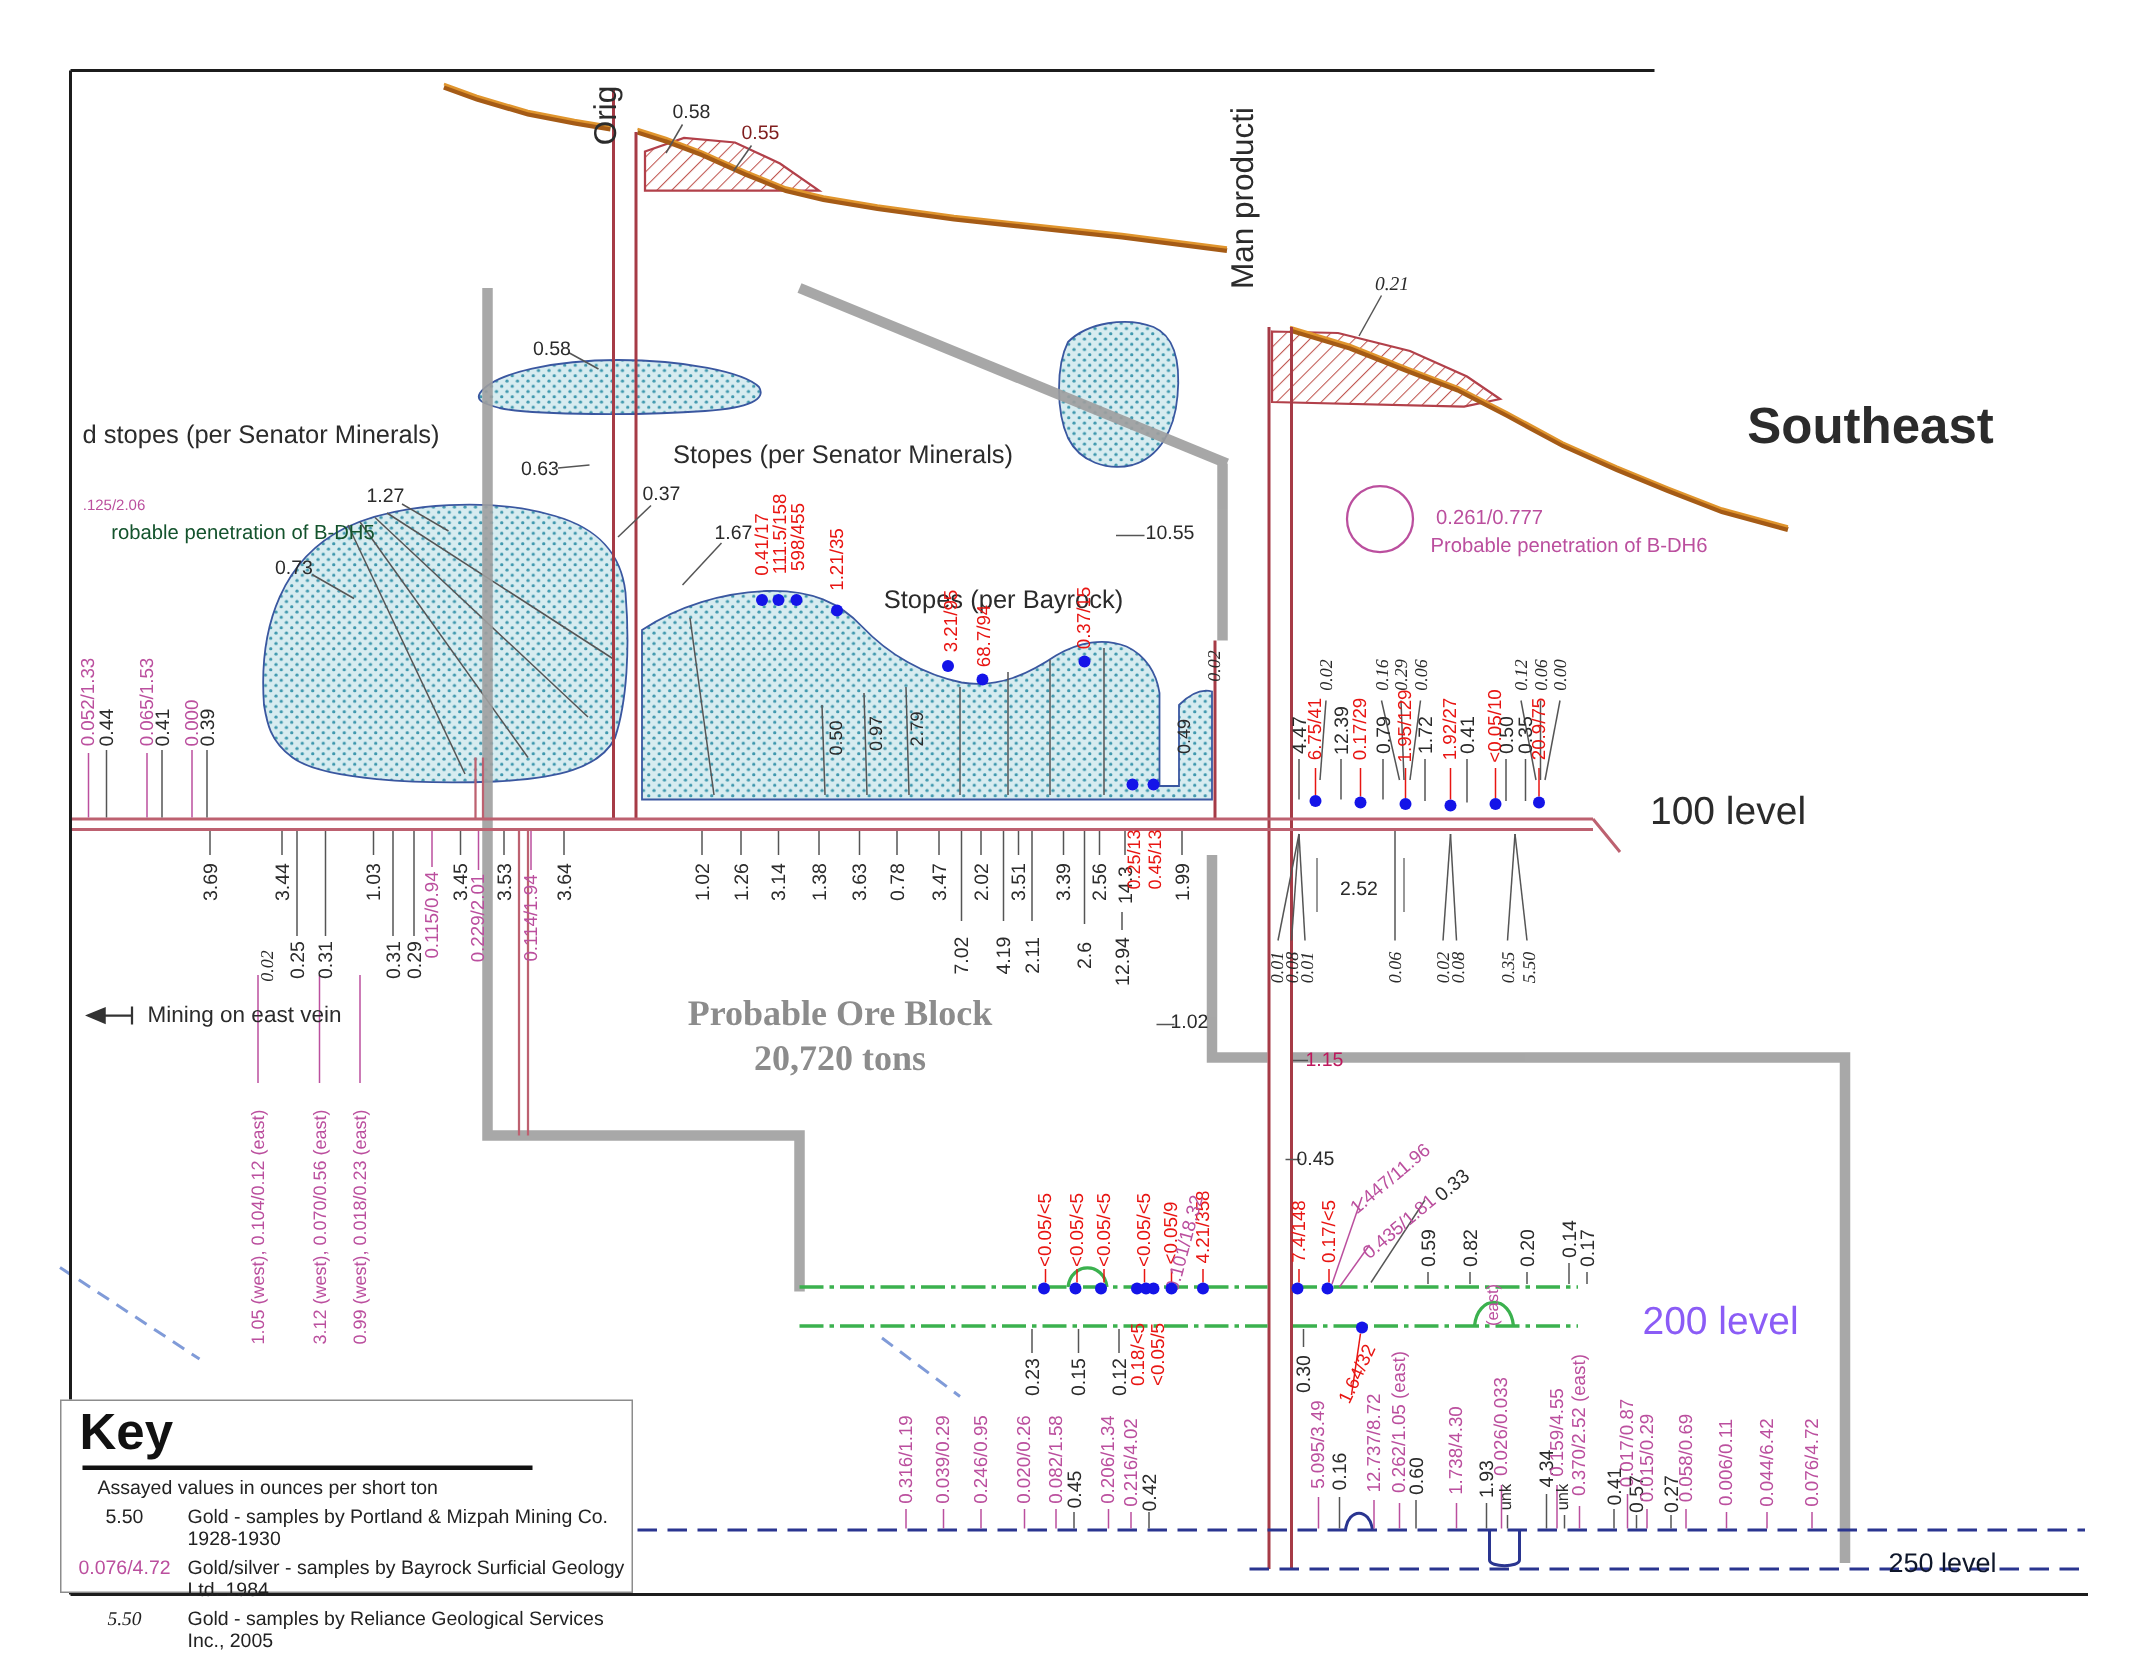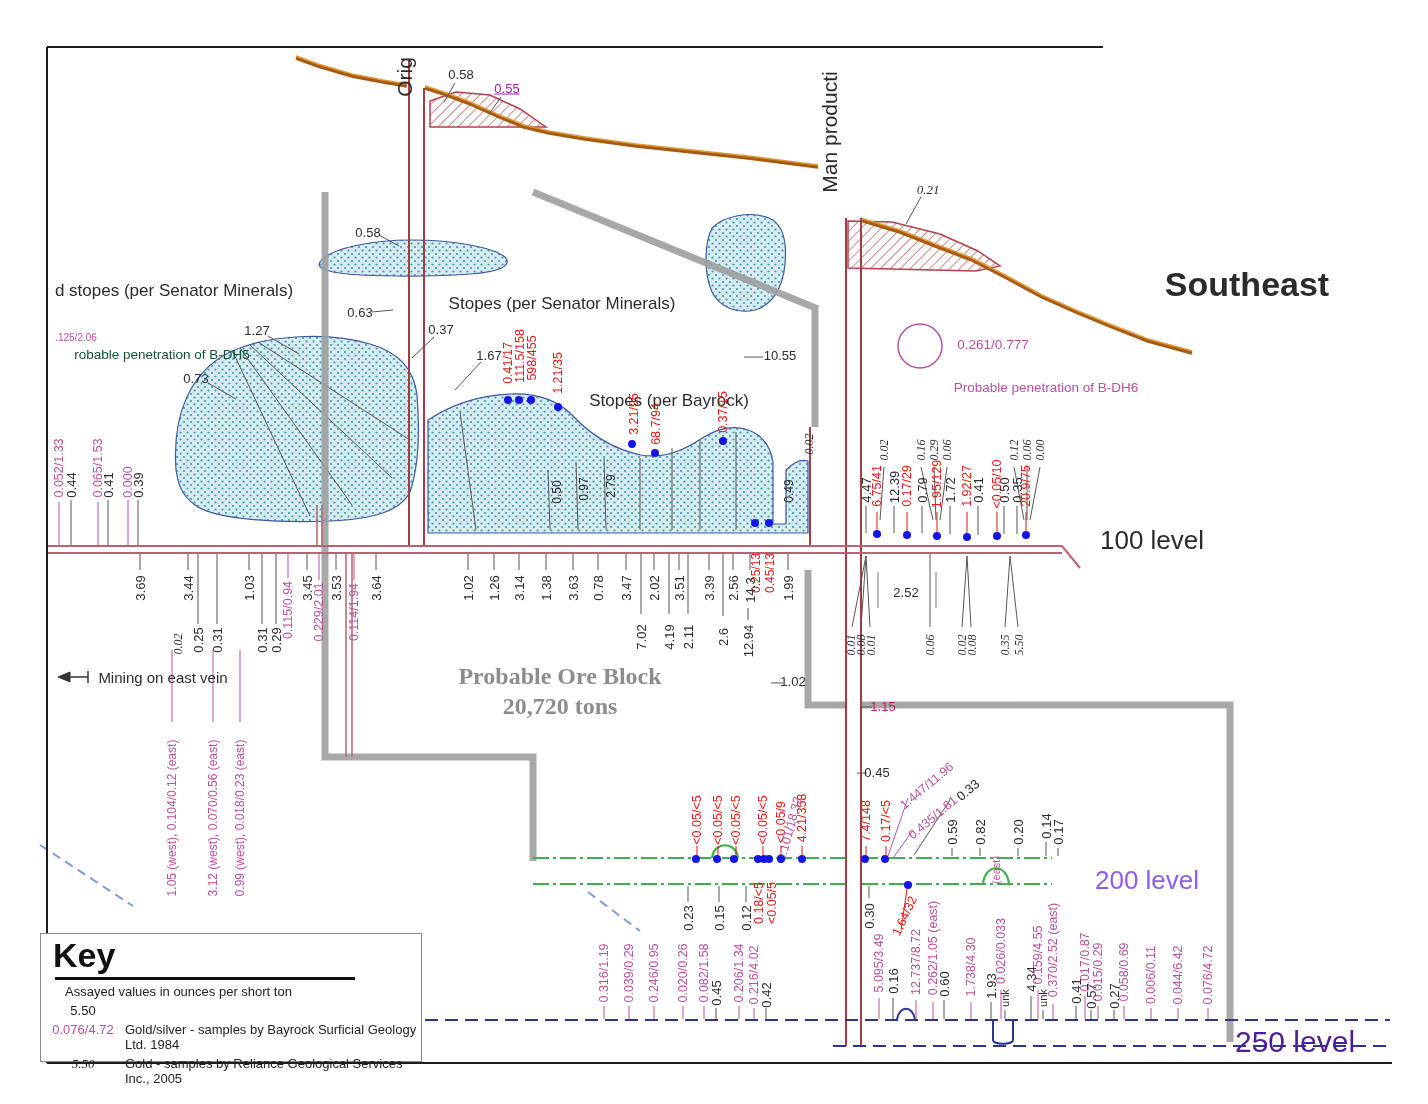--- a/index.html
+++ b/index.html
@@ -261,33 +261,33 @@
       <line x1="1178" y1="1008" x2="1178" y2="1019" stroke="#bb4f9e" stroke-width="1"></line>
       <line x1="1208" y1="1008" x2="1208" y2="1019" stroke="#bb4f9e" stroke-width="1"></line>
     </svg>
 
   <div id="labels">
       <div class="lbl" style="left: 1247px; top: 284px; font-size: 34px; color: rgb(43, 43, 43); transform: translate(-50%, -50%) rotate(0deg); font-weight: bold;">Southeast</div>
       <div class="lbl" style="left: 404px; top: 77px; font-size: 21px; color: rgb(43, 43, 43); transform: translate(-50%, -50%) rotate(-90deg);">Orig</div>
       <div class="lbl" style="left: 829px; top: 132px; font-size: 21px; color: rgb(43, 43, 43); transform: translate(-50%, -50%) rotate(-90deg);">Man producti</div>
       <div class="lbl" style="left: 1152px; top: 540px; font-size: 26px; color: rgb(43, 43, 43); transform: translate(-50%, -50%) rotate(0deg);">100 level</div>
       <div class="lbl" style="left: 1147px; top: 880px; font-size: 26px; color: #8b5cf6; transform: translate(-50%, -50%) rotate(0deg);">200 level</div>
-      <div class="lbl" style="left: 1295px; top: 1042px; font-size: 30px; color: #4c1d95; transform: translate(-50%, -50%) rotate(0deg);">250 level</div>
+      <div class="lbl" style="left: 1295px; top: 1042px; font-size: 18px; color: #0f172a; transform: translate(-50%, -50%) rotate(0deg);">250 level</div>
       <div class="lbl" style="left: 174px; top: 290px; font-size: 17px; color: rgb(43, 43, 43); transform: translate(-50%, -50%) rotate(0deg);">d stopes (per Senator Minerals)</div>
       <div class="lbl" style="left: 562px; top: 303px; font-size: 17px; color: rgb(43, 43, 43); transform: translate(-50%, -50%) rotate(0deg);">Stopes (per Senator Minerals)</div>
       <div class="lbl" style="left: 669px; top: 400px; font-size: 17px; color: rgb(43, 43, 43); transform: translate(-50%, -50%) rotate(0deg);">Stopes (per Bayrock)</div>
       <div class="lbl" style="left: 163px; top: 677px; font-size: 15px; color: rgb(43, 43, 43); transform: translate(-50%, -50%) rotate(0deg);">Mining on east vein</div>
       <div class="lbl" style="left: 560px; top: 676px; font-size: 24px; color: rgb(140, 140, 140); transform: translate(-50%, -50%) rotate(0deg); font-family: &quot;Liberation Serif&quot;, serif; font-weight: bold;">Probable Ore Block</div>
       <div class="lbl" style="left: 560px; top: 706px; font-size: 24px; color: rgb(140, 140, 140); transform: translate(-50%, -50%) rotate(0deg); font-family: &quot;Liberation Serif&quot;, serif; font-weight: bold;">20,720 tons</div>
       <div class="lbl" style="left: 76px; top: 338px; font-size: 10px; color: rgb(187, 79, 158); transform: translate(-50%, -50%) rotate(0deg);">.125/2.06</div>
       <div class="lbl" style="left: 162px; top: 355px; font-size: 13.5px; color: #14532d; transform: translate(-50%, -50%) rotate(0deg);">robable penetration of B-DH5</div>
       <div class="lbl" style="left: 993px; top: 345px; font-size: 13.5px; color: rgb(187, 79, 158); transform: translate(-50%, -50%) rotate(0deg);">0.261/0.777</div>
-      <div class="lbl" style="left: 1046px; top: 364px; font-size: 13.5px; color: rgb(187, 79, 158); transform: translate(-50%, -50%) rotate(0deg); margin-top: 24px;">Probable penetration of B-DH6</div>
+      <div class="lbl" style="left: 1046px; top: 364px; font-size: 13.5px; color: rgb(187, 79, 158); transform: translate(-50%, -50%) rotate(0deg);">Probable penetration of B-DH6</div>
       <div class="lbl" style="left: 461px; top: 74px; font-size: 13px; color: rgb(43, 43, 43); transform: translate(-50%, -50%) rotate(0deg);">0.58</div>
-      <div class="lbl" style="left: 507px; top: 88px; font-size: 13px; color: #a21caf; transform: translate(-50%, -50%) rotate(0deg); text-decoration: underline;">0.55</div>
+      <div class="lbl" style="left: 507px; top: 88px; font-size: 13px; color: #7f1d1d; transform: translate(-50%, -50%) rotate(0deg);">0.55</div>
       <div class="lbl" style="left: 928px; top: 189px; font-size: 13px; color: rgb(43, 43, 43); transform: translate(-50%, -50%) rotate(0deg); font-style: italic; font-family: &quot;Liberation Serif&quot;, serif;">0.21</div>
       <div class="lbl" style="left: 368px; top: 232px; font-size: 13px; color: rgb(43, 43, 43); transform: translate(-50%, -50%) rotate(0deg);">0.58</div>
       <div class="lbl" style="left: 360px; top: 312px; font-size: 13px; color: rgb(43, 43, 43); transform: translate(-50%, -50%) rotate(0deg);">0.63</div>
       <div class="lbl" style="left: 441px; top: 329px; font-size: 13px; color: rgb(43, 43, 43); transform: translate(-50%, -50%) rotate(0deg);">0.37</div>
       <div class="lbl" style="left: 257px; top: 330px; font-size: 13px; color: rgb(43, 43, 43); transform: translate(-50%, -50%) rotate(0deg);">1.27</div>
       <div class="lbl" style="left: 196px; top: 378px; font-size: 13px; color: rgb(43, 43, 43); transform: translate(-50%, -50%) rotate(0deg);">0.73</div>
       <div class="lbl" style="left: 489px; top: 355px; font-size: 13px; color: rgb(43, 43, 43); transform: translate(-50%, -50%) rotate(0deg);">1.67</div>
       <div class="lbl" style="left: 780px; top: 355px; font-size: 13px; color: rgb(43, 43, 43); transform: translate(-50%, -50%) rotate(0deg);">10.55</div>
       <div class="lbl" style="left: 508px; top: 363px; font-size: 12.5px; color: rgb(232, 21, 18); transform: translate(-50%, -50%) rotate(-90deg);">0.41/17</div>
       <div class="lbl" style="left: 520px; top: 356px; font-size: 12.5px; color: rgb(232, 21, 18); transform: translate(-50%, -50%) rotate(-90deg);">111.5/158</div>
@@ -461,20 +461,21 @@
       <div class="dot" style="left: 885px; top: 859px; background: rgb(20, 20, 232);"></div>
       <div class="dot" style="left: 908px; top: 885px; background: rgb(20, 20, 232);"></div>
     </div>
 
   <div class="keybox">
     <div class="ktitle">Key</div>
     <div class="krule"></div>
     <div class="ksub">Assayed values in ounces per short ton</div>
     <div class="krow">
       <span class="ksample s-black">5.50</span>
+      <span class="kdesc">Gold - samples by Portland &amp; Mizpah Mining Co. 1928-1930</span>
     </div>
     <div class="krow">
       <span class="ksample s-pink">0.076/4.72</span>
       <span class="kdesc">Gold/silver - samples by Bayrock Surficial Geology Ltd. 1984</span>
     </div>
     <div class="krow">
       <span class="ksample s-italic">5.50</span>
       <span class="kdesc">Gold - samples by Reliance Geological Services Inc., 2005</span>
     </div>
   </div>

